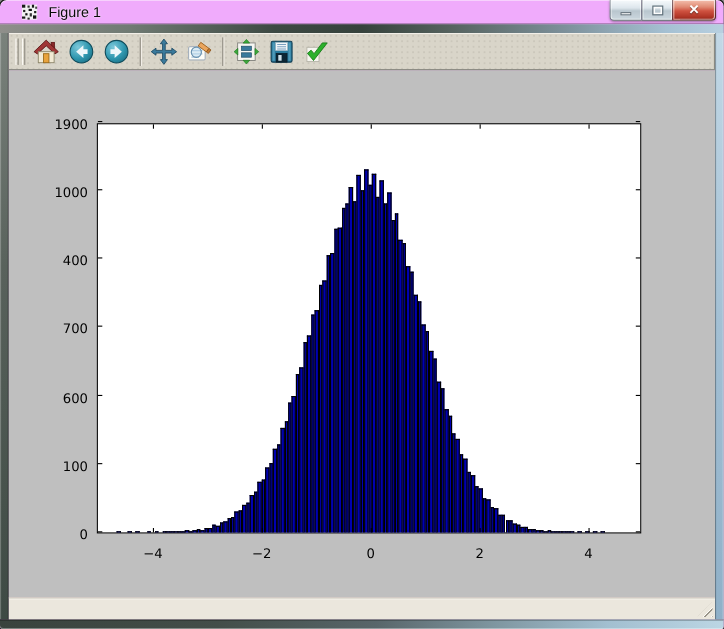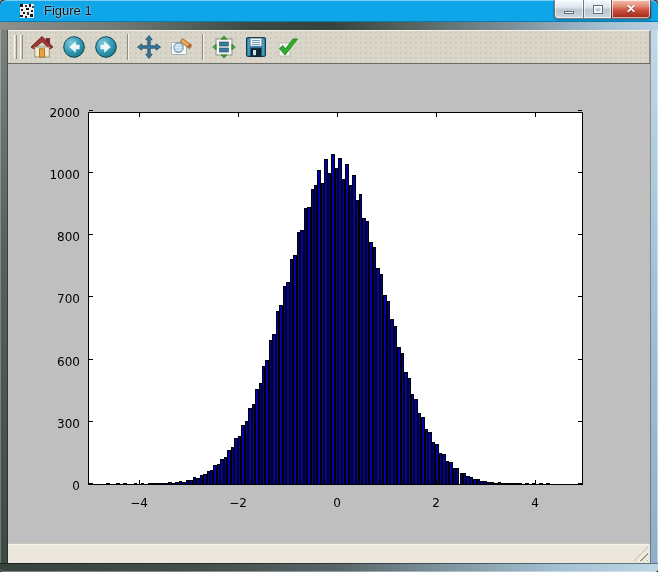--- a/index.html
+++ b/index.html
@@ -2,21 +2,21 @@
 <html><head>
 <meta charset="utf-8">
 <style>
   html,body{margin:0;padding:0;background:#888;}
   *{box-sizing:border-box;}
   .window{
     position:relative;width:658px;height:572px;overflow:hidden;
     font-family:"Liberation Sans",sans-serif;
     border-radius:6px 6px 3px 3px;
     outline:1px solid #141414;
-    background:#0ea5e9;
+    background:#f0abfc;
   }
   
   .titlebar{
     position:absolute;left:0;top:0;width:658px;height:22px;
     background:linear-gradient(90deg,
       #aoa 0%, #a7a7a3 0%, #9a9a96 10%, #6f7a72 22%, #46524a 34%,
       #39453f 46%, #4d5a55 56%, #6d7d7e 66%, #8da7b8 78%, #a9c4d6 88%, #bcd4e4 100%);
     box-shadow:inset 0 1px 0 rgba(255,255,255,.45), inset 0 -1px 0 rgba(0,0,0,.25);
     border-radius:6px 6px 0 0;
   }
@@ -378,26 +378,26 @@
           <div class="tick" style="bottom: 373px; right: 0px; width: 4px; height: 1px;"></div>
         </div>
     </div>
     <div id="tick-labels">
         <div class="xtick-label" style="left: 131px; top: 432px;">−4</div>
         <div class="xtick-label" style="left: 230px; top: 432px;">−2</div>
         <div class="xtick-label" style="left: 329px; top: 432px;">0</div>
         <div class="xtick-label" style="left: 428px; top: 432px;">2</div>
         <div class="xtick-label" style="left: 527px; top: 432px;">4</div>
         <div class="ytick-label" style="left: 0px; top: 415px;">0</div>
-        <div class="ytick-label" style="left: 0px; top: 353px;">300</div>
+        <div class="ytick-label" style="left: 0px; top: 353px;">100</div>
         <div class="ytick-label" style="left: 0px; top: 291px;">600</div>
         <div class="ytick-label" style="left: 0px; top: 228px;">700</div>
-        <div class="ytick-label" style="left: 0px; top: 166px;">800</div>
+        <div class="ytick-label" style="left: 0px; top: 166px;">400</div>
         <div class="ytick-label" style="left: 0px; top: 104px;">1000</div>
-        <div class="ytick-label" style="left: 0px; top: 42px;">2000</div>
+        <div class="ytick-label" style="left: 0px; top: 42px;">1900</div>
       </div>
   </div>
 
   <div class="statusbar">
     <div class="resize-grip"></div>
   </div>
 
 </div>
 
 </body></html>

